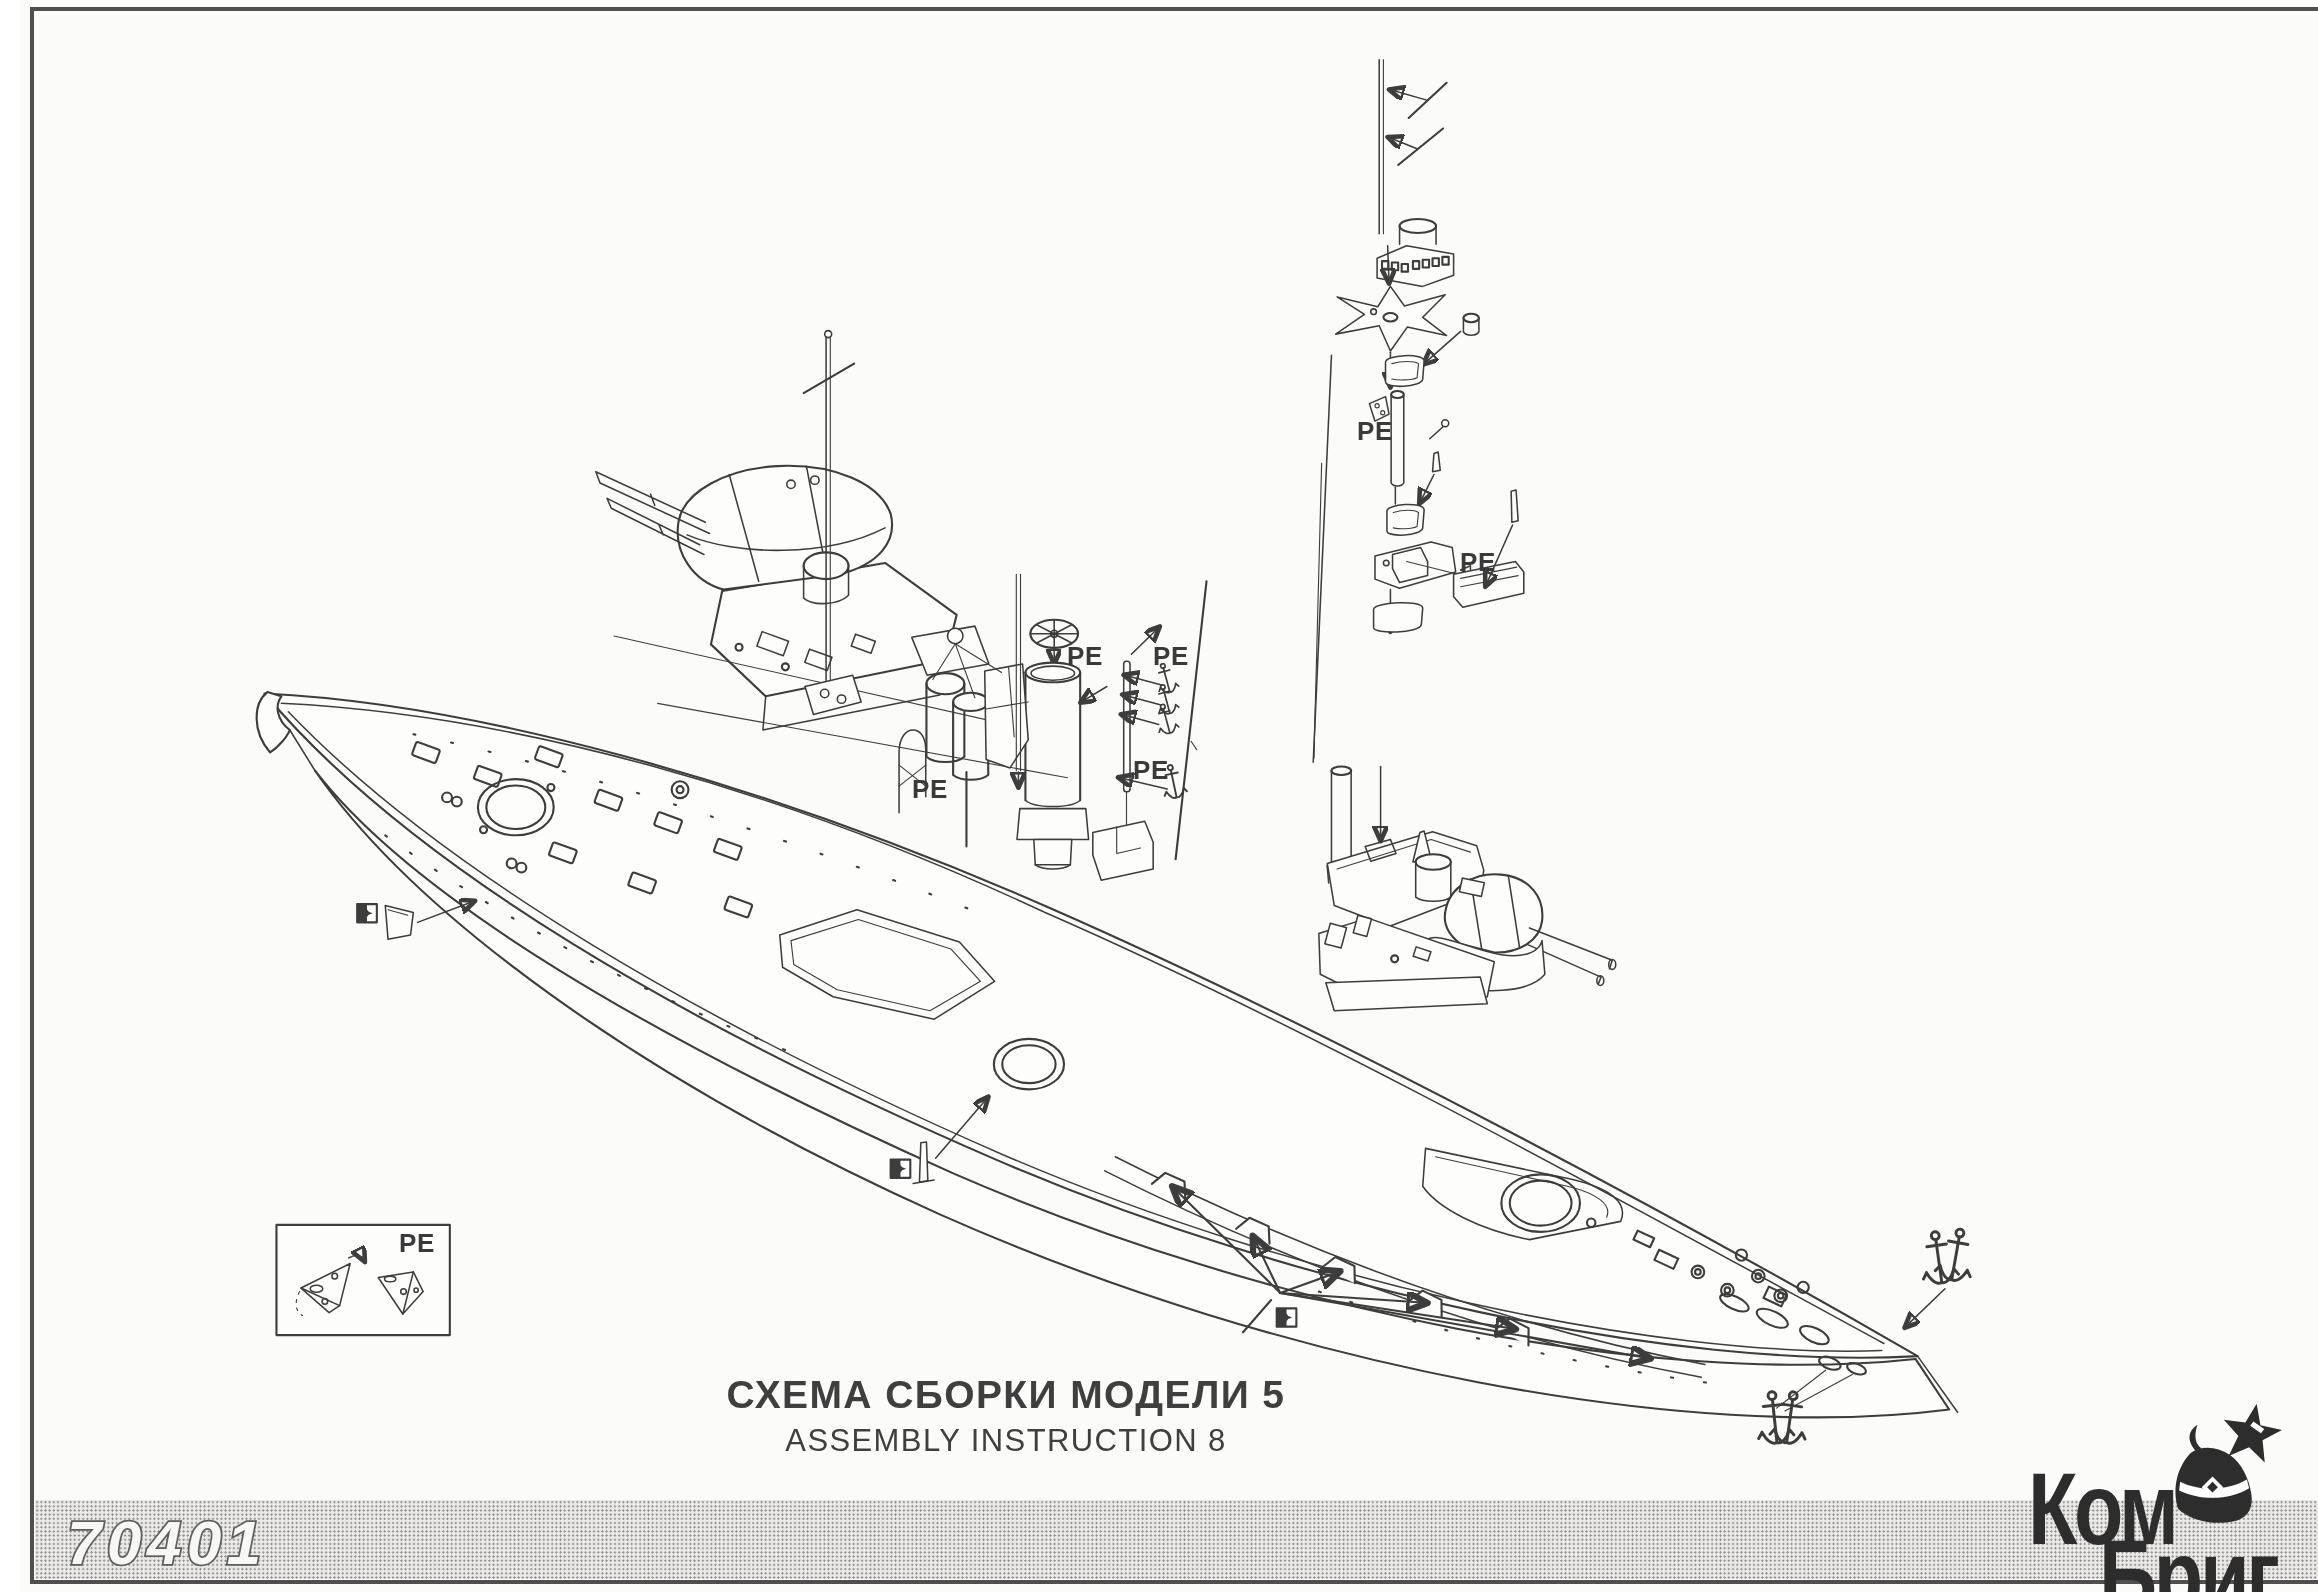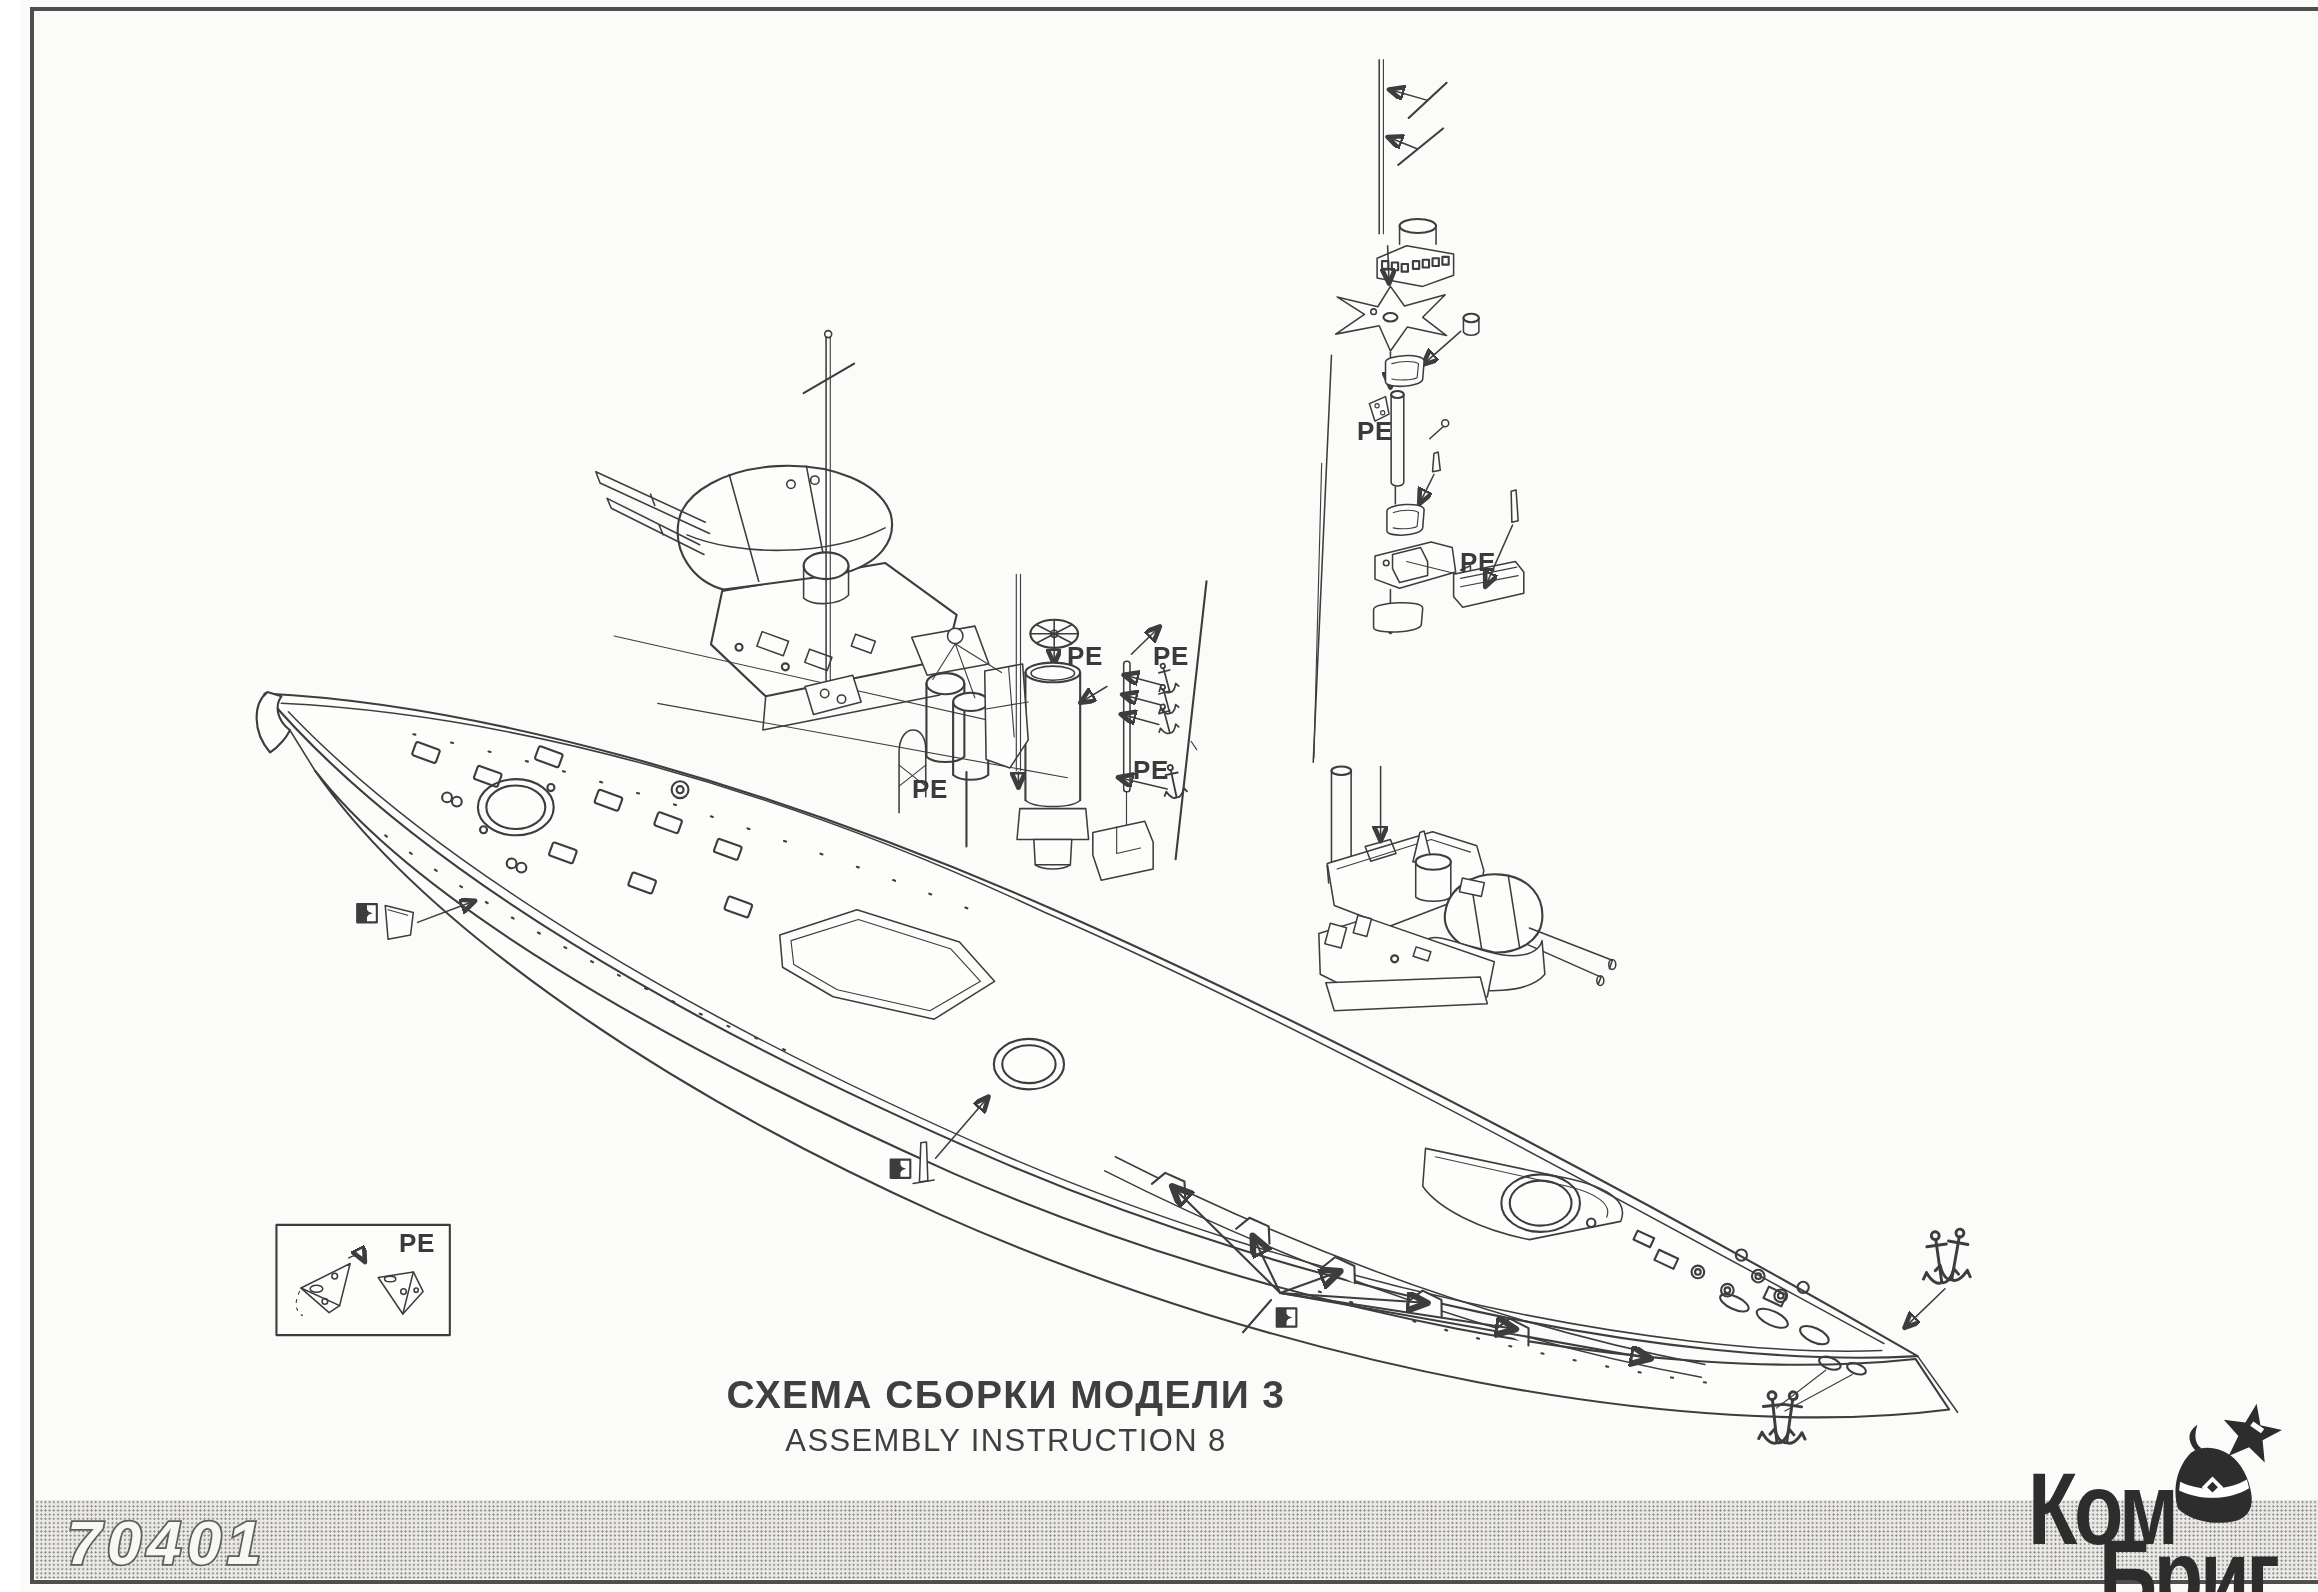--- a/index.html
+++ b/index.html
@@ -402,21 +402,21 @@
 
   <span class="pe" style="left:1337px;top:418px">PE</span>
   <span class="pe" style="left:1440px;top:549px">PE</span>
   <span class="pe" style="left:1047px;top:643px">PE</span>
   <span class="pe" style="left:1133px;top:643px">PE</span>
   <span class="pe" style="left:1113px;top:757px">PE</span>
   <span class="pe" style="left:892px;top:776px">PE</span>
   <span class="pe" style="left:379px;top:1230px">PE</span>
 
   <div class="title-block">
-    <div class="title-ru">СХЕМА СБОРКИ МОДЕЛИ  3</div>
+    <div class="title-ru">СХЕМА СБОРКИ МОДЕЛИ  5</div>
     <div class="title-en">ASSEMBLY INSTRUCTION  8</div>
   </div>
 
   <div class="banner">
     <svg width="365" height="79" viewBox="0 0 520 112">
       <text x="10" y="86">70401</text>
     </svg>
   </div>
 
   <div class="logo">

